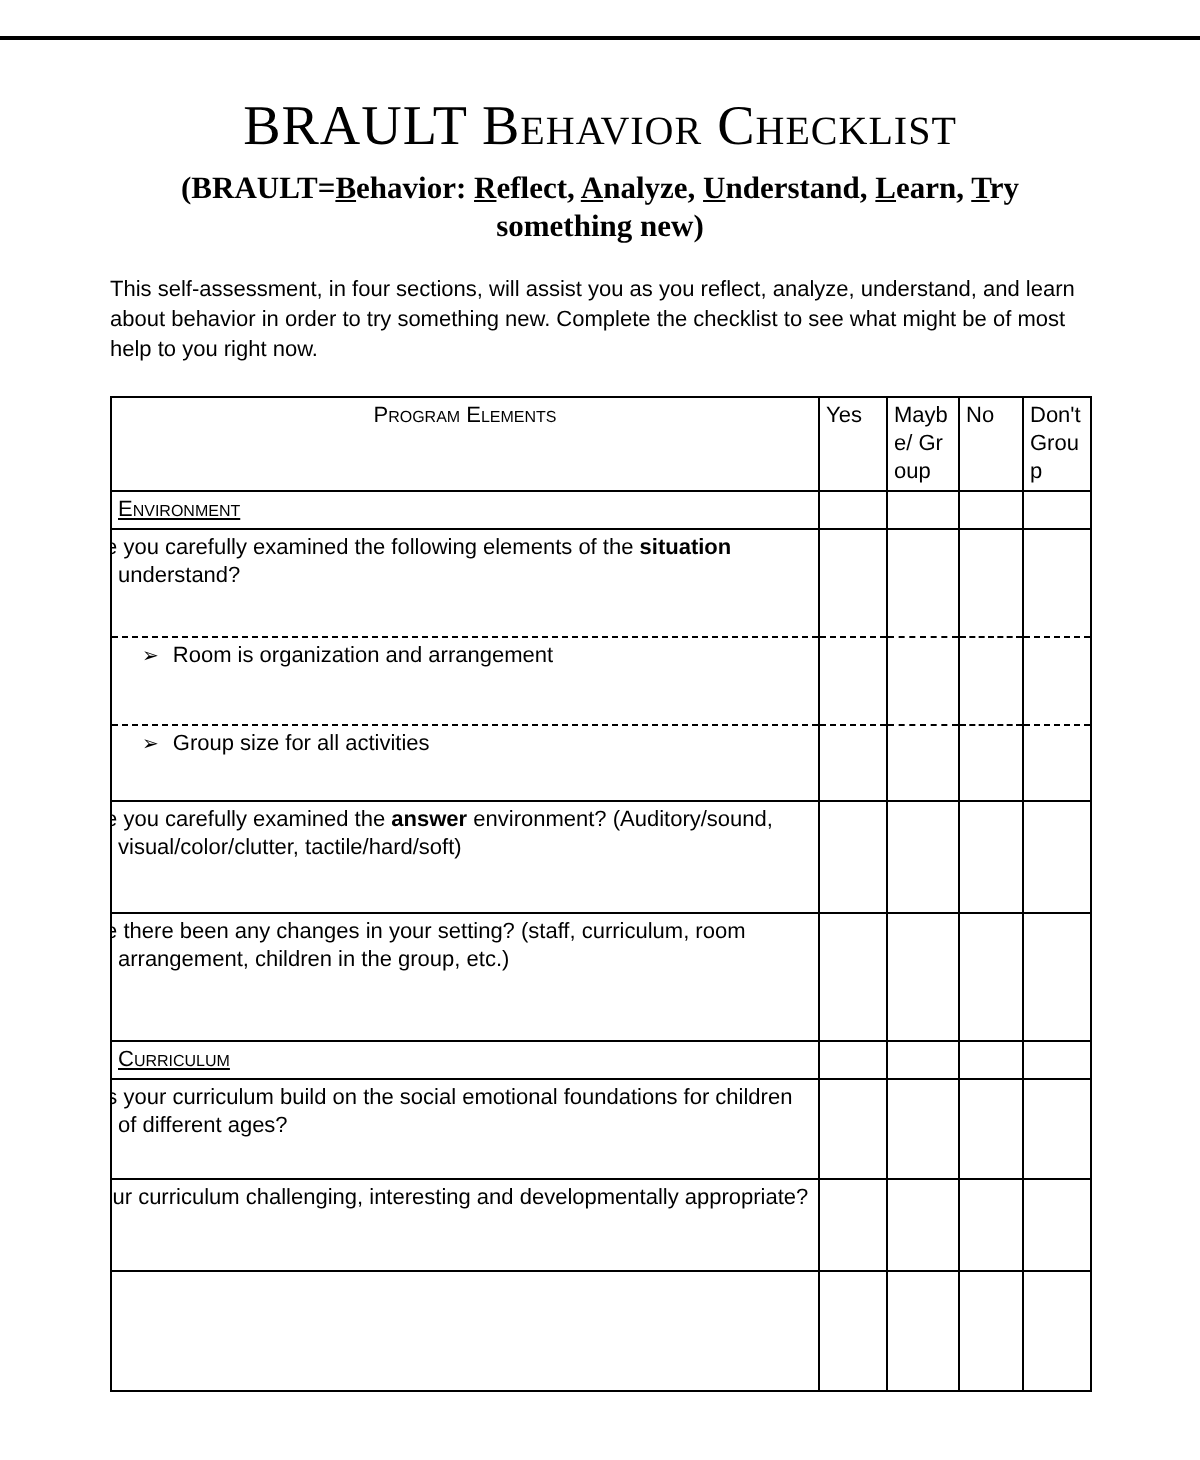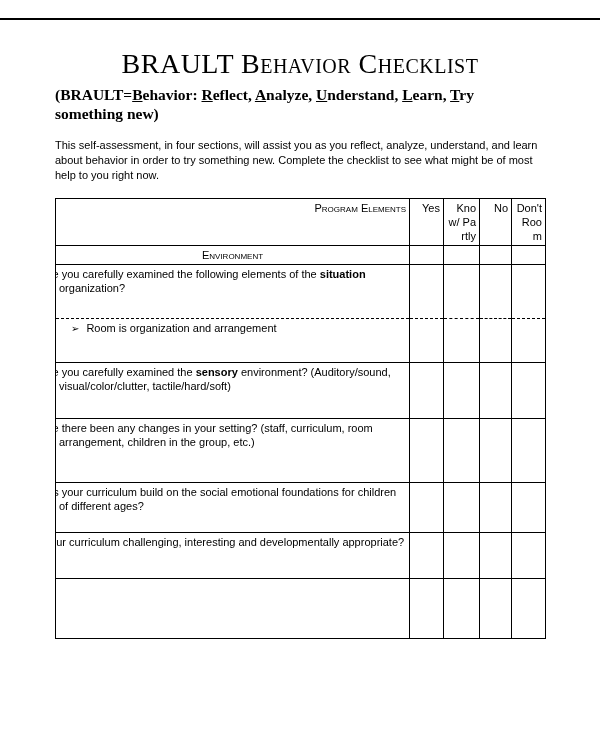--- a/index.html
+++ b/index.html
@@ -36,21 +36,21 @@
     line-height: 32px;
     text-align: center;
     margin: 26px 0 0 0;
     letter-spacing: 0.5px;
   }
   .doc-subtitle {
     font-family: "Liberation Serif", serif;
     font-weight: bold;
     font-size: 15.5px;
     line-height: 19px;
-    text-align: left;
+    text-align: center;
     margin: 5px 0 0 0;
   }
   .doc-subtitle .u { text-decoration: underline; }
   .intro {
     font-size: 11px;
     line-height: 15px;
     margin: 15px 0 0 0;
   }
   table.checklist {
     border-collapse: collapse;
@@ -67,33 +67,33 @@
     line-height: 14px;
     font-weight: normal;
     padding: 2px 3px;
     overflow: hidden;
   }
   tr.solid-top td, tr.solid-top th { border-top: 1px solid #000; }
   tr.dashed-top td { border-top: 1px dashed #000; }
   th.corner-header {
     font-variant: small-caps;
     font-weight: bold;
-    text-align: right;
+    text-align: center;
     padding-top: 3px;
   }
   th.col-head {
-    text-align: right;
+    text-align: left;
     word-break: break-all;
     padding: 2px 1px;
   }
   td.section-cell {
-    text-align: center;
     font-variant: small-caps;
     font-weight: bold;
     padding-top: 2px;
+    text-decoration: underline;
   }
   td.q-cell {
     padding: 4px 6px 3px 30px;
     text-indent: -26px;
   }
   td.sub-cell {
     padding: 8px 4px 4px 6px;
   }
   td.sub-cell .bullet {
     display: inline-block;
@@ -123,67 +123,81 @@
         <col style="width:34px">
         <col style="width:36px">
         <col style="width:32px">
         <col style="width:34px">
       </colgroup>
 
       <tbody>
           <tr class="solid-top" style="height:46px">
         <th class="corner-header">Program Elements</th>
         <th class="col-head">Yes</th>
-        <th class="col-head">Know/ Partly</th>
+        <th class="col-head">Maybe/ Group</th>
         <th class="col-head">No</th>
-        <th class="col-head">Don't Room</th>
+        <th class="col-head">Don't Group</th>
       </tr>
 
       <tr class="solid-top" style="height:17px">
         <td class="section-cell">Environment</td>
         <td class="ans-cell"></td>
         <td class="ans-cell"></td>
         <td class="ans-cell"></td>
         <td class="ans-cell"></td>
       </tr>
 
       <tr class="solid-top" style="height:54px">
-        <td class="q-cell"><span>Have you carefully examined the following elements of the </span><b>situation</b><span> organization?</span></td>
+        <td class="q-cell"><span>Have you carefully examined the following elements of the </span><b>situation</b><span> understand?</span></td>
         <td class="ans-cell"></td>
         <td class="ans-cell"></td>
         <td class="ans-cell"></td>
         <td class="ans-cell"></td>
       </tr>
 
       <tr class="dashed-top" style="height:44px">
         <td class="sub-cell"><span class="bullet">➢</span><span>Room is organization and arrangement</span></td>
         <td class="ans-cell"></td>
         <td class="ans-cell"></td>
         <td class="ans-cell"></td>
         <td class="ans-cell"></td>
       </tr>
 
 
+      <tr class="dashed-top" style="height:38px">
+        <td class="sub-cell"><span class="bullet">➢</span><span>Group size for all activities</span></td>
+        <td class="ans-cell"></td>
+        <td class="ans-cell"></td>
+        <td class="ans-cell"></td>
+        <td class="ans-cell"></td>
+      </tr>
 
       <tr class="solid-top" style="height:56px">
-        <td class="q-cell"><span>Have you carefully examined the </span><b>sensory</b><span> environment? (Auditory/sound, visual/color/clutter, tactile/hard/soft)</span></td>
+        <td class="q-cell"><span>Have you carefully examined the </span><b>answer</b><span> environment? (Auditory/sound, visual/color/clutter, tactile/hard/soft)</span></td>
         <td class="ans-cell"></td>
         <td class="ans-cell"></td>
         <td class="ans-cell"></td>
         <td class="ans-cell"></td>
       </tr>
 
       <tr class="solid-top" style="height:64px">
         <td class="q-cell"><span>Have there been any changes in your setting? (staff, curriculum, room arrangement, children in the group, etc.)</span></td>
         <td class="ans-cell"></td>
         <td class="ans-cell"></td>
         <td class="ans-cell"></td>
         <td class="ans-cell"></td>
       </tr>
 
+      <tr class="solid-top" style="height:17px">
+        <td class="section-cell">Curriculum</td>
+        <td class="ans-cell"></td>
+        <td class="ans-cell"></td>
+        <td class="ans-cell"></td>
+        <td class="ans-cell"></td>
+      </tr>
 
       <tr class="solid-top" style="height:50px">
         <td class="q-cell"><span>Does your curriculum build on the social emotional foundations for children of different ages?</span></td>
         <td class="ans-cell"></td>
         <td class="ans-cell"></td>
         <td class="ans-cell"></td>
         <td class="ans-cell"></td>
       </tr>
 
       <tr class="solid-top" style="height:46px">

